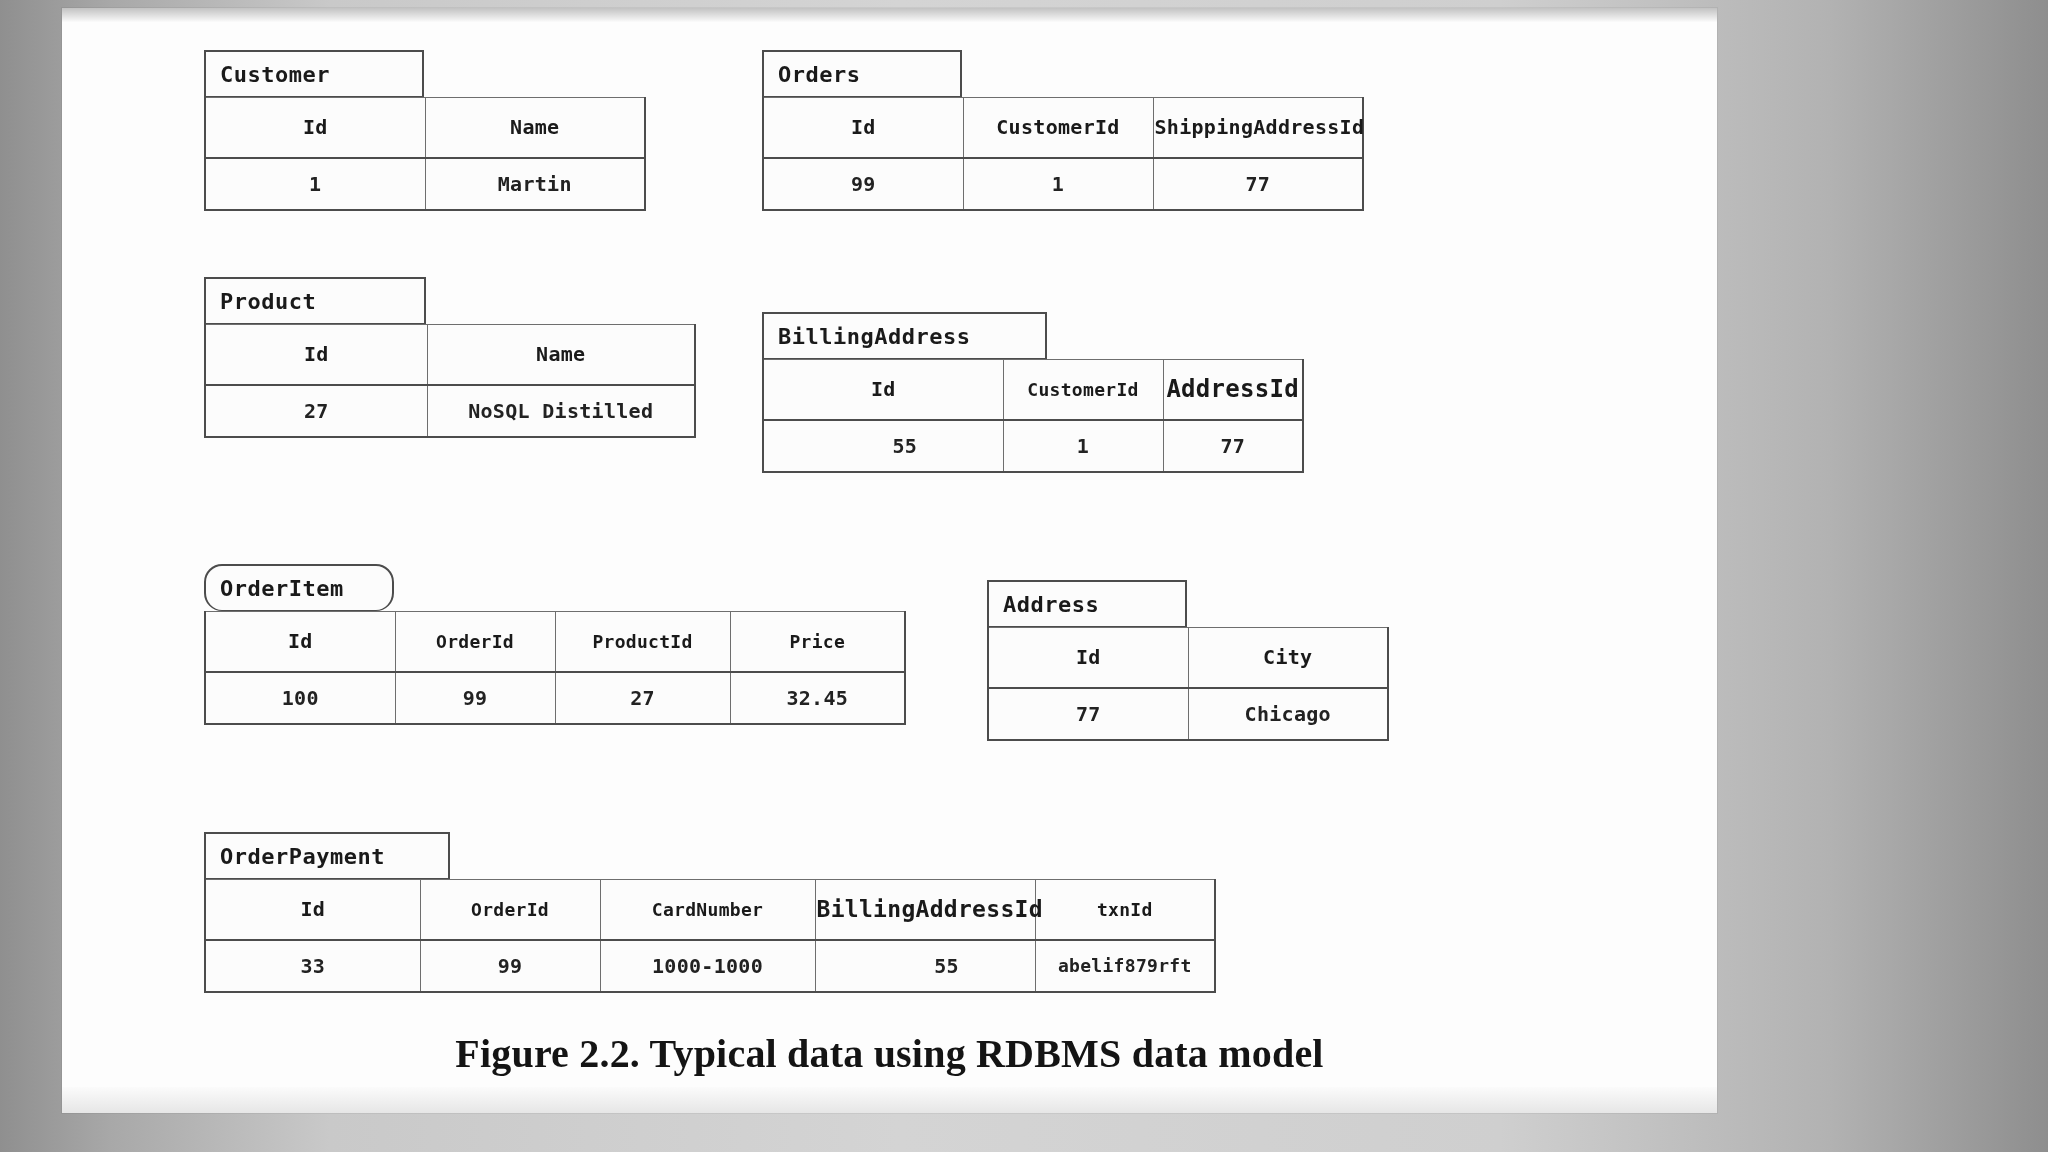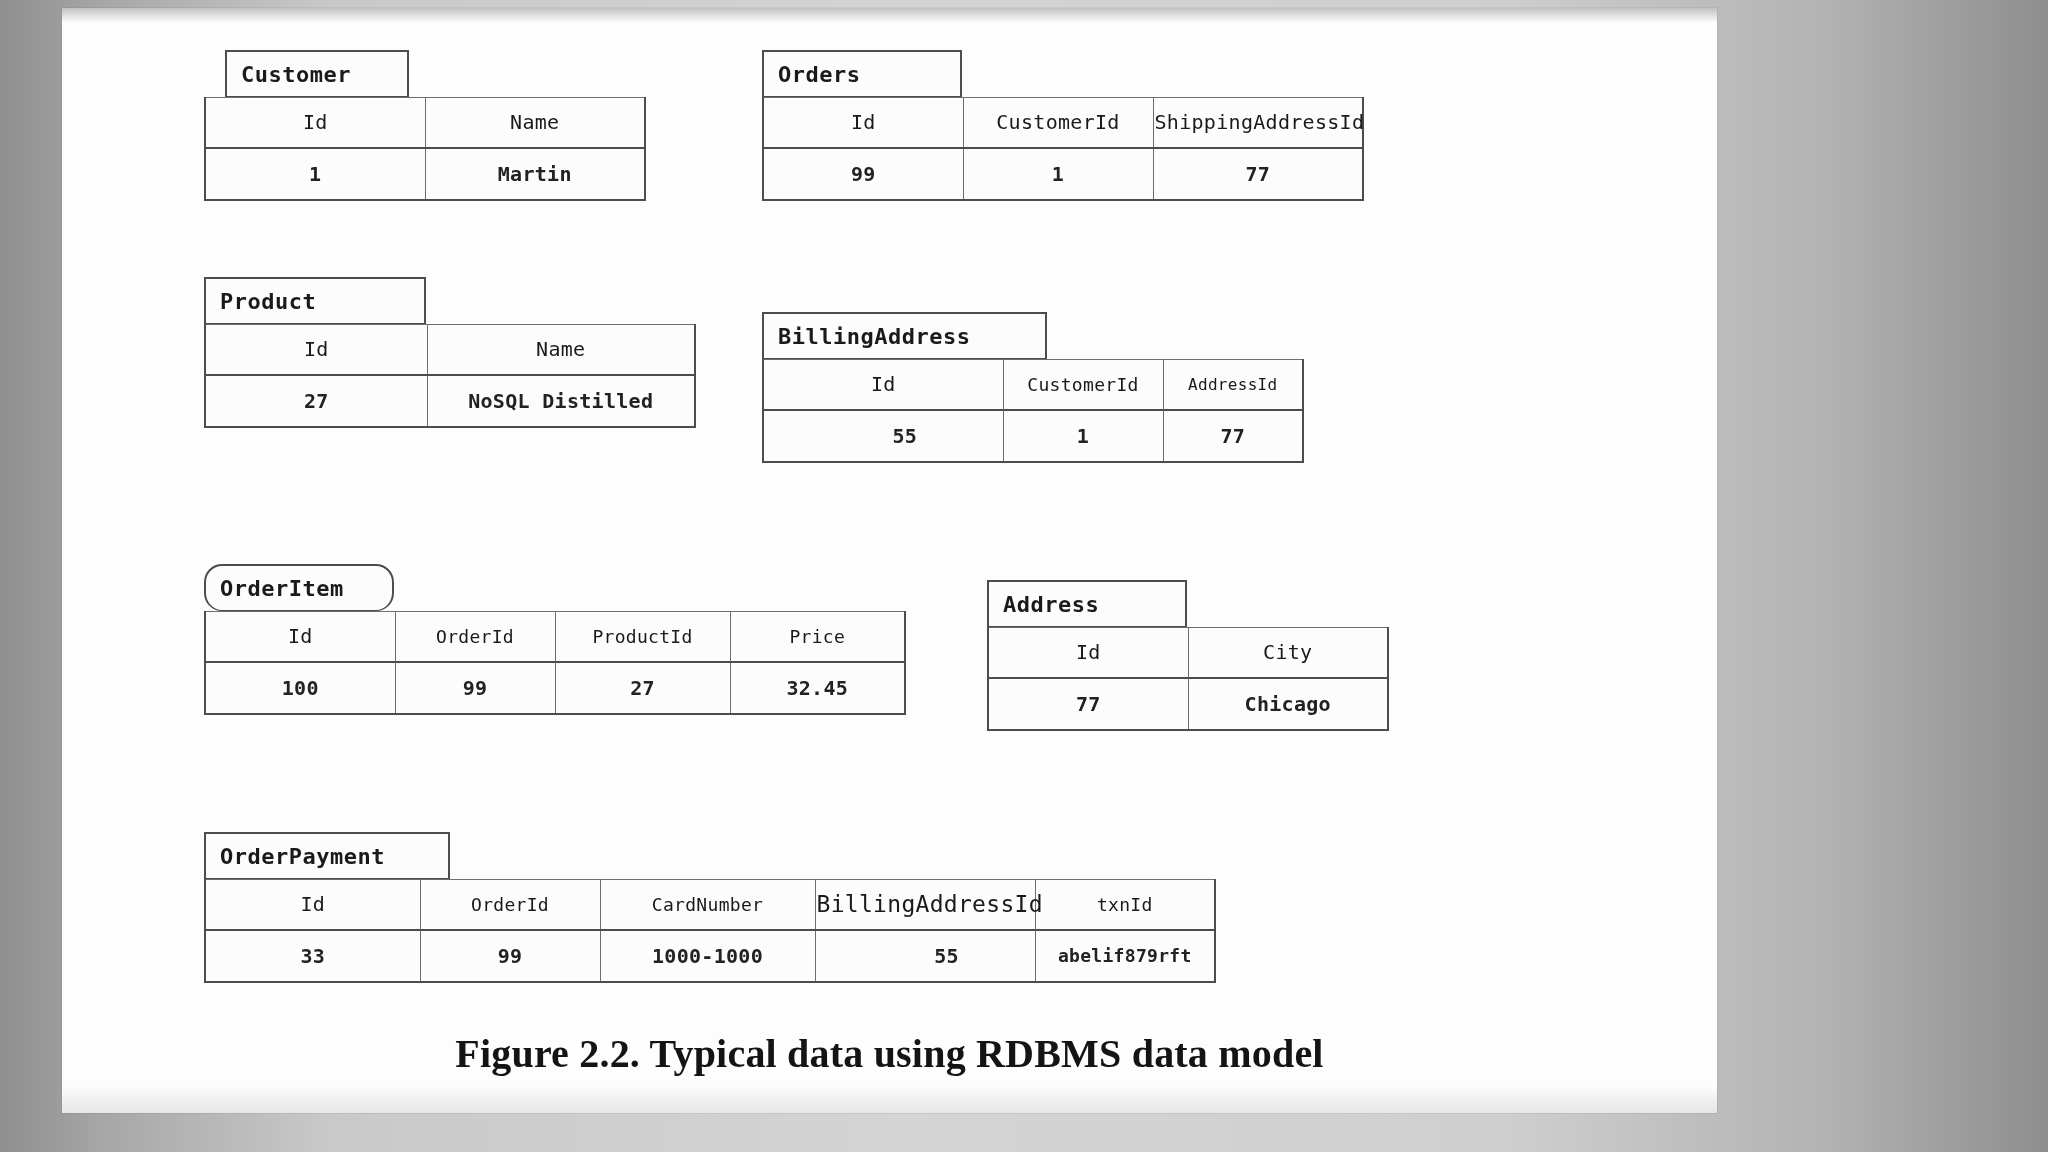--- a/index.html
+++ b/index.html
@@ -90,23 +90,23 @@
   .tbl-grid th,
   .tbl-grid td {
     border: 1px solid #6e6e6e;
     box-sizing: border-box;
     text-align: center;
     white-space: nowrap;
     font-family: "DejaVu Sans Mono", monospace;
   }
   .tbl-grid th {
     font-size: 20px;
-    font-weight: normal;
+    font-weight: bold;
     color: #1a1a1a;
-    height: 50px;
+    height: 60px;
     letter-spacing: 0.3px;
     border-bottom: 2px solid #4c4c4c;
   }
   .tbl-grid td {
     font-size: 20px;
     font-weight: bold;
     color: #222;
     height: 52px;
     letter-spacing: 0.3px;
   }
@@ -145,21 +145,21 @@
 <body>
 
 <div id="slide">
 
   <div id="page-card">
     <div id="card-topbar"></div>
 
     <div id="figure-area">
 
       <div class="tbl" style="left:142px; top:28px;">
-        <div class="tbl-title" style="width:184px;margin-left:21px;">Customer</div>
+        <div class="tbl-title" style="width:220px;">Customer</div>
         <table class="tbl-grid" style="width:440px;">
           <colgroup>
               <col style="width:220px">
               <col style="width:220px">
             </colgroup>
           <tbody>
               <tr>
             <th>Id</th>
             <th>Name</th>
           </tr>
@@ -219,21 +219,21 @@
         <table class="tbl-grid" style="width:540px;">
           <colgroup>
               <col style="width:240px">
               <col style="width:160px">
               <col style="width:140px">
             </colgroup>
           <tbody>
               <tr>
             <th>Id</th>
             <th style="font-size:18px">CustomerId</th>
-            <th style="font-size:16px">AddressId</th>
+            <th style="font-size:24px">AddressId</th>
           </tr>
           <tr>
             <td class="v-green">55</td>
             <td class="v-purple">1</td>
             <td class="v-tan">77</td>
           </tr>
         </tbody>
           </table>
       </div>
 

